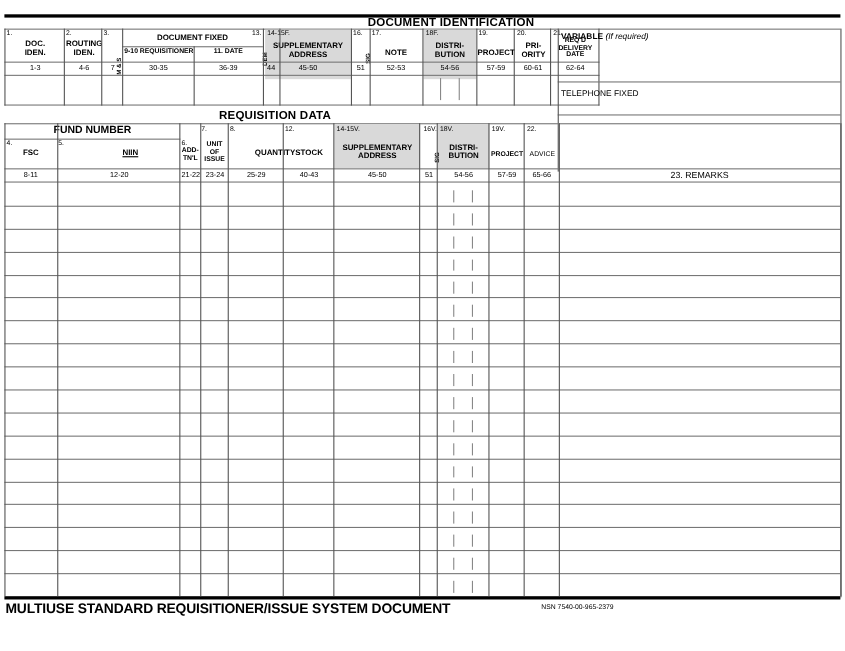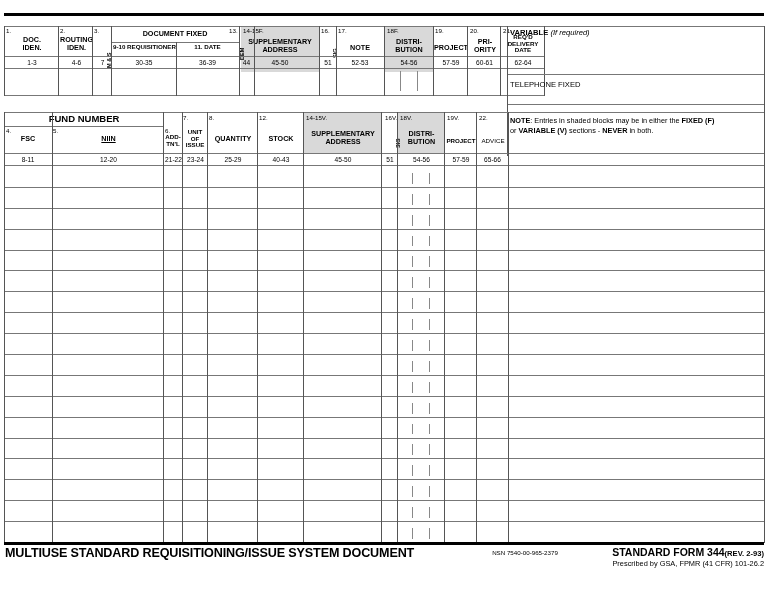--- a/index.html
+++ b/index.html
@@ -55,20 +55,21 @@
              font-weight:normal; }
 </style>
 </head>
 <body>
 
 <div class="page">
 
   <div class="hrule" style="left:4px; top:13px; width:760px; height:2.5px;"></div>
   <div class="hrule" style="left:4px; top:542px; width:760px; height:2.5px;"></div>
 
+  <div class="sect-title" style="left:300px; top:15px; width:220px;">DOCUMENT IDENTIFICATION</div>
 
   <div class="hrule thin" style="left:4px; top:26px; width:760px; height:1px;"></div>
 
   <div class="shade" style="left:241px; top:27px; width:78px; height:45px;"></div>
   <div class="shade" style="left:385px; top:27px; width:48px; height:45px;"></div>
 
   <div class="num" style="left:6px; top:28px;">1.</div>
   <div class="num" style="left:60px; top:28px;">2.</div>
   <div class="num" style="left:94px; top:28px;">3.</div>
   <div class="num" style="left:229px; top:28px;">13.</div>
@@ -150,20 +151,21 @@
     <span>VARIABLE</span>
     <i>(If required)</i>
   </div>
   <div class="hrule thin" style="left:507px; top:74px; width:257px; height:1px;"></div>
   <div class="tel-lbl" style="left:510px; top:80px;">TELEPHONE FIXED</div>
   <div class="hrule thin" style="left:507px; top:104px; width:257px; height:1px;"></div>
 
   <div class="vrule" style="left:507px; top:26px; height:130px;"></div>
   <div class="vrule" style="left:764px; top:26px; height:517px;"></div>
 
+  <div class="sect-title" style="left:150px; top:99px; width:200px;">REQUISITION DATA</div>
 
   <div class="hrule thin" style="left:4px; top:112px; width:760px; height:1px;"></div>
 
   <div class="shade" style="left:304px; top:113px; width:78px; height:40px;"></div>
   <div class="shade" style="left:398px; top:113px; width:47px; height:40px;"></div>
 
   <div class="lbl" style="left:4px; top:115px; width:160px; font-size:9.5px;">FUND NUMBER</div>
   <div class="hrule thin" style="left:4px; top:126px; width:160px; height:1px;"></div>
 
   <div class="num" style="left:6px; top:128px;">4.</div>
@@ -172,49 +174,47 @@
   <div class="num" style="left:183px; top:115px;">7.</div>
   <div class="num" style="left:209px; top:115px;">8.</div>
   <div class="num" style="left:259px; top:115px;">12.</div>
   <div class="num" style="left:306px; top:115px;">14-15V.</div>
   <div class="num" style="left:385px; top:115px;">16V.</div>
   <div class="num" style="left:400px; top:115px;">18V.</div>
   <div class="num" style="left:447px; top:115px;">19V.</div>
   <div class="num" style="left:479px; top:115px;">22.</div>
 
   <div class="lbl" style="left:4px; top:135px; width:48px;">FSC</div>
-  <div class="lbl" style="left:53px; top:135px; width:111px;text-decoration:underline;">NIIN</div>
+  <div class="lbl" style="left:63px; top:135px; width:111px;text-decoration:underline;">NIIN</div>
   <div class="lbl small" style="left:164px; top:134px; width:18px;">ADD-<br>TN'L</div>
   <div class="lbl small" style="left:183px; top:129px; width:24px;">UNIT<br>OF<br>ISSUE</div>
-  <div class="lbl" style="left:208px; top:135px; width:50px;">QUANTITY</div>
+  <div class="lbl" style="left:225px; top:135px; width:50px;">QUANTITY</div>
   <div class="lbl" style="left:258px; top:135px; width:46px;">STOCK</div>
   <div class="lbl" style="left:305px; top:130px; width:76px;">SUPPLEMENTARY<br>ADDRESS</div>
   <div class="vert" style="left:395px; top:148px;">SIG</div>
   <div class="lbl" style="left:399px; top:130px; width:45px;">DISTRI-<br>BUTION</div>
   <div class="lbl small" style="left:445px; top:138px; width:32px;">PROJECT</div>
   <div class="lbl small reg" style="left:478px; top:138px; width:30px;">ADVICE</div>
 
-  <div class="note" style="left:510px; top:116px; width:250px;">
-    <b>NOTE</b><span>: Entries in shaded blocks may be in either the </span><b>FIXED (F)</b><br><span>or </span><b>VARIABLE (V)</b><span> sections - </span><b>NEVER</b><span> in both.</span>
-  </div>
 
   <div class="hrule thin" style="left:4px; top:153px; width:760px; height:1px;"></div>
 
   <div class="pos" style="left:4px; top:156px; width:48px;">8-11</div>
   <div class="pos" style="left:53px; top:156px; width:111px;">12-20</div>
   <div class="pos" style="left:164px; top:156px; width:19px;">21-22</div>
   <div class="pos" style="left:183px; top:156px; width:25px;">23-24</div>
   <div class="pos" style="left:208px; top:156px; width:50px;">25-29</div>
   <div class="pos" style="left:258px; top:156px; width:46px;">40-43</div>
   <div class="pos" style="left:304px; top:156px; width:78px;">45-50</div>
   <div class="pos" style="left:382px; top:156px; width:16px;">51</div>
   <div class="pos" style="left:398px; top:156px; width:47px;">54-56</div>
   <div class="pos" style="left:445px; top:156px; width:32px;">57-59</div>
   <div class="pos" style="left:477px; top:156px; width:31px;">65-66</div>
 
+  <div class="remarks" style="left:510px; top:155px; width:252px;">23. REMARKS</div>
 
   <div class="hrule thin" style="left:4px; top:165px; width:760px; height:1px;"></div>
 
   <div id="body-rows">
       <div class="hrule thin" style="left: 4px; top: 186.9px; width: 760px; height: 1px;"></div>
       <div style="position: absolute; left: 4px; top: 166px; width: 760px; height: 20.9px;"></div>
       <div class="tick" style="left: 412px; top: 172.9px; height: 10.9px;"></div>
       <div class="tick" style="left: 429px; top: 172.9px; height: 10.9px;"></div>
       <div class="hrule thin" style="left: 4px; top: 207.8px; width: 760px; height: 1px;"></div>
       <div style="position: absolute; left: 4px; top: 186.9px; width: 760px; height: 20.9px;"></div>
@@ -293,20 +293,16 @@
       <div class="vrule" style="left: 257px; top: 112px; height: 430px;"></div>
       <div class="vrule" style="left: 303px; top: 112px; height: 430px;"></div>
       <div class="vrule" style="left: 381px; top: 112px; height: 430px;"></div>
       <div class="vrule" style="left: 397px; top: 112px; height: 430px;"></div>
       <div class="vrule" style="left: 444px; top: 112px; height: 430px;"></div>
       <div class="vrule" style="left: 476px; top: 112px; height: 430px;"></div>
       <div class="vrule" style="left: 508px; top: 112px; height: 430px;"></div>
       <div class="vrule" style="left: 764px; top: 112px; height: 430px;"></div>
     </div>
 
-  <div class="foot-left" style="left:5px; top:546px;">MULTIUSE STANDARD REQUISITIONING/ISSUE SYSTEM DOCUMENT</div>
+  <div class="foot-left" style="left:5px; top:546px;">MULTIUSE STANDARD REQUISITIONER/ISSUE SYSTEM DOCUMENT</div>
   <div class="foot-nsn" style="left:460px; top:549px; width:130px;">NSN 7540-00-965-2379</div>
-  <div class="foot-sf" style="left:500px; top:546px; width:264px;">
-    <span>STANDARD FORM 344</span><span class="rev">(REV. 2-93)</span>
-  </div>
-  <div class="foot-pre" style="left:500px; top:559px; width:264px;">Prescribed by GSA, FPMR (41 CFR) 101-26.2</div>
 
 </div>
 
 </body></html>

